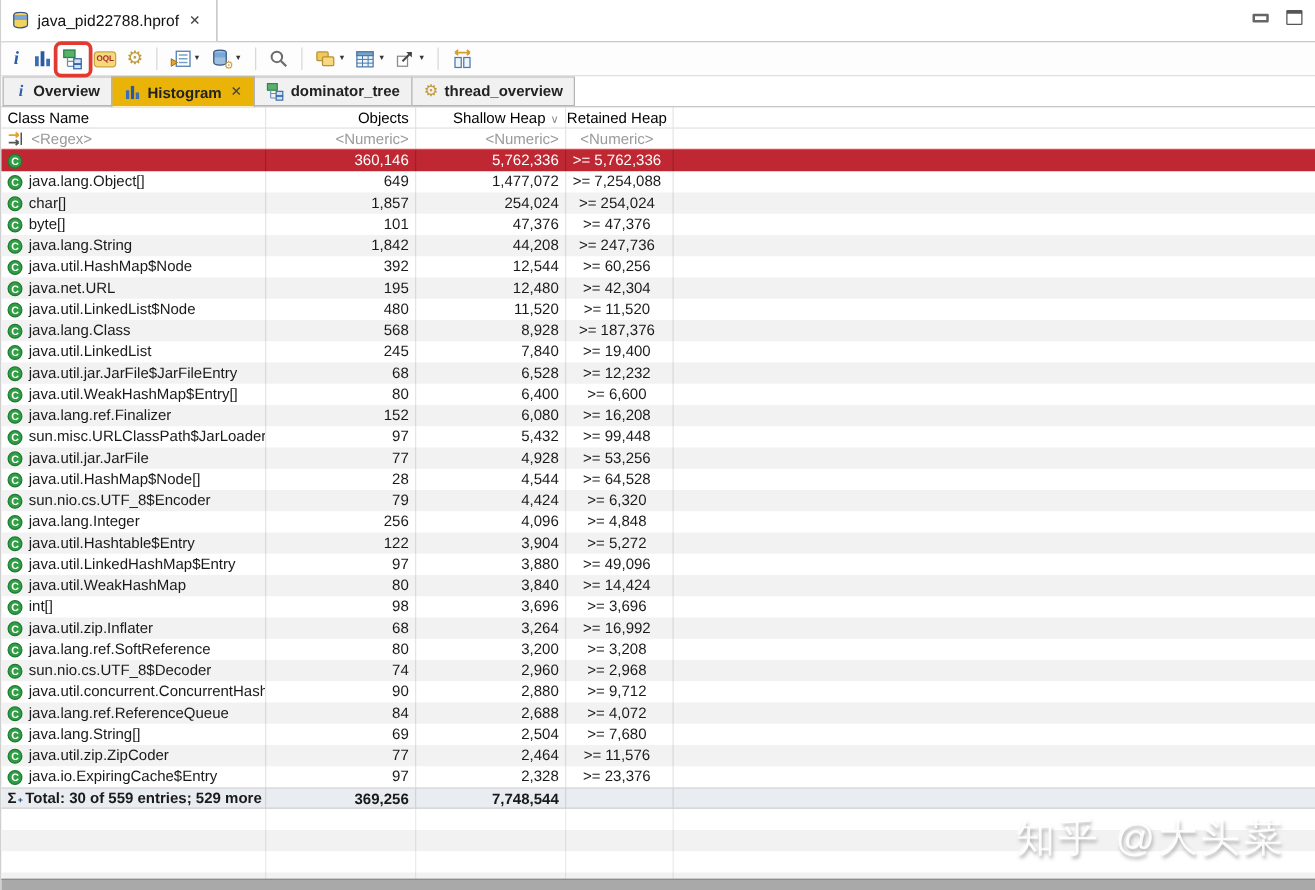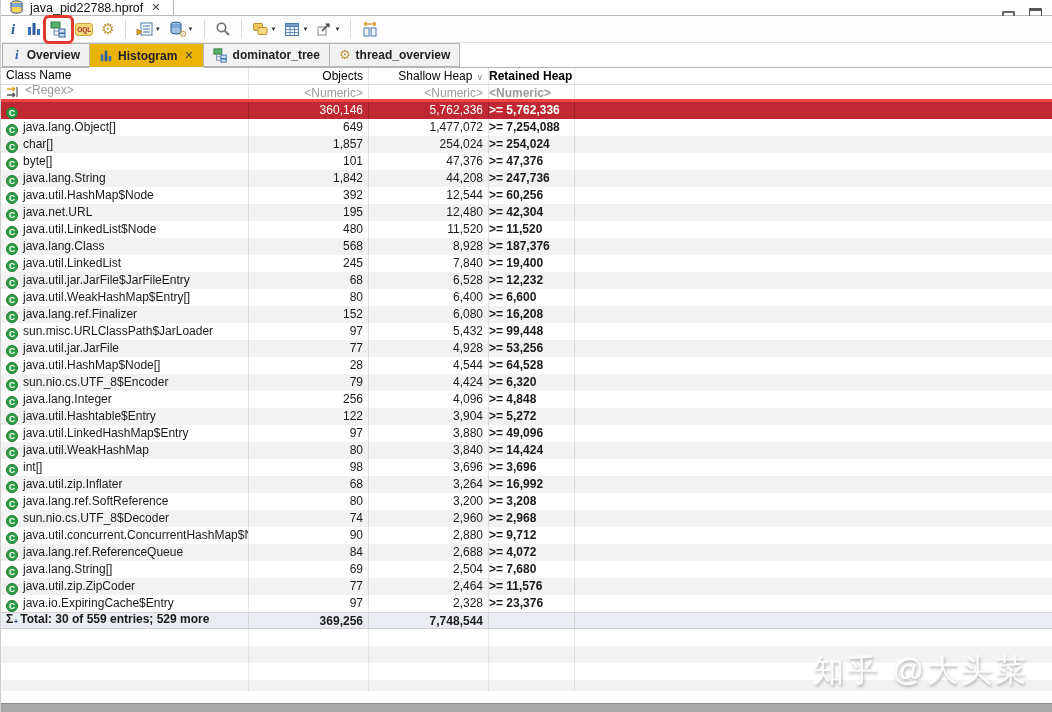--- a/index.html
+++ b/index.html
@@ -1,21 +1,21 @@
 <!DOCTYPE html>
 <html><head>
 <meta charset="utf-8">
 <style>
   * { margin:0; padding:0; box-sizing:border-box; }
   html,body { width:1052px; height:712px; }
   body { font-family:"Liberation Sans","DejaVu Sans",sans-serif; font-size:12px; color:#1a1a1a; background:#fff; }
   #app { position:relative; width:1052px; height:712px; overflow:hidden; background:#fff; border-left:1px solid #d0d0d0; }
 
   
-  .editor-tabbar { position:relative; height:16px; background:#fff; border-bottom:1px solid #b9b9b9; display:flex; align-items:stretch; }
+  .editor-tabbar { position:relative; height:34px; background:#fff; border-bottom:1px solid #b9b9b9; display:flex; align-items:stretch; }
   .editor-tab { display:flex; align-items:center; gap:6px; padding:0 12px 0 8px; background:#fff; border-right:1px solid #b9b9b9; }
   .editor-tab .lbl { font-size:12.5px; color:#111; }
   .tab-close { font-size:11px; color:#444; font-weight:bold; cursor:default; padding-left:2px; }
   .win-ctrls { position:absolute; right:10px; top:8px; display:flex; gap:14px; align-items:center; }
   .ic-min { width:13px; height:7px; border:2px solid #666; border-radius:1px; }
   .ic-max { width:13px; height:12px; border:1px solid #555; border-top:3px solid #555; border-radius:1px; }
 
   
   .toolbar { position:relative; height:27px; background:#fdfdfd; border-bottom:1px solid #e0e0e0; display:flex; align-items:center; padding:0 4px; gap:2px; }
   .tbtn { display:flex; align-items:center; gap:1px; padding:2px 3px; border-radius:3px; }
@@ -28,28 +28,28 @@
   
   .view-tabbar { height:25px; background:#fff; border-bottom:1px solid #b5b5b5; display:flex; align-items:stretch; padding-left:1px; }
   .vtab { display:flex; align-items:center; gap:5px; padding:0 9px; border:1px solid #b5b5b5; margin-right:-1px; background:#f1f1f1; color:#222; }
   .vtab.active { background:#eab308; border-bottom-color:#fff; margin-bottom:-1px; z-index:2; }
   .vtab .lbl { font-size:12px; white-space:nowrap;font-weight:bold; }
 
   
   .grid { position:relative; width:1052px; }
   .trow, .hrow { display:flex; height:17px; line-height:17px; }
   .cell { height:100%; overflow:hidden; white-space:nowrap; border-right:1px solid rgba(0,0,0,0.10); }
-  .cname { width:248px; padding-left:5px; display:flex; align-items:flex-end; gap:5px; }
+  .cname { width:212px; padding-left:5px; display:flex; align-items:center; gap:5px; }
   .cnum  { width:120px; text-align:right; padding-right:5px; }
-  .cret  { width:86px;  text-align:left; padding-right:4px;font-weight:bold; }
+  .cret  { width:86px;  text-align:center; padding-right:4px; }
   .crest { flex:1; border-right:none; }
   .hrow { background:#fff; border-bottom:1px solid #ddd; color:#000; }
   .hrow .cell { border-right:1px solid rgba(0,0,0,0.10); }
   .sortmark { color:#8a8a8a; font-size:9px; margin-left:4px; }
-  .filter-row { background:#fff; border-bottom:3px solid #ef4444; color:#9a9a9a; }
+  .filter-row { background:#fff; border-bottom:1px solid #ef4444; color:#9a9a9a; }
   .trow.alt { background:#f2f2f3; }
   .trow.sel { background:#bf2833; color:#fff; }
   .trow.sel .cell { border-right-color:rgba(0,0,0,0.18); }
   .cicon { width:12px; height:12px; min-width:12px; border-radius:50%; background:#2f9e45; border:1px solid #1d7a30; color:#fff; font-size:8.5px; font-weight:bold; display:inline-flex; align-items:center; justify-content:center; line-height:12px; }
   .total-row { background:#e9ecf0; font-weight:bold; border-top:1px solid #d6d6d6; border-bottom:1px solid #cfcfcf; }
   .sigma { font-weight:bold; font-size:12px; position:relative; margin-right:2px; }
   .sigma .plus { position:absolute; right:-5px; bottom:-2px; font-size:7px; color:#1c4d8c; }
   .filler .cell { border-right:1px solid rgba(0,0,0,0.08); }
   .bottom-strip { position:absolute; left:0; bottom:0; width:1052px; height:9px; background:#a9a9a9; border-top:1px solid #8c8c8c; }
 

